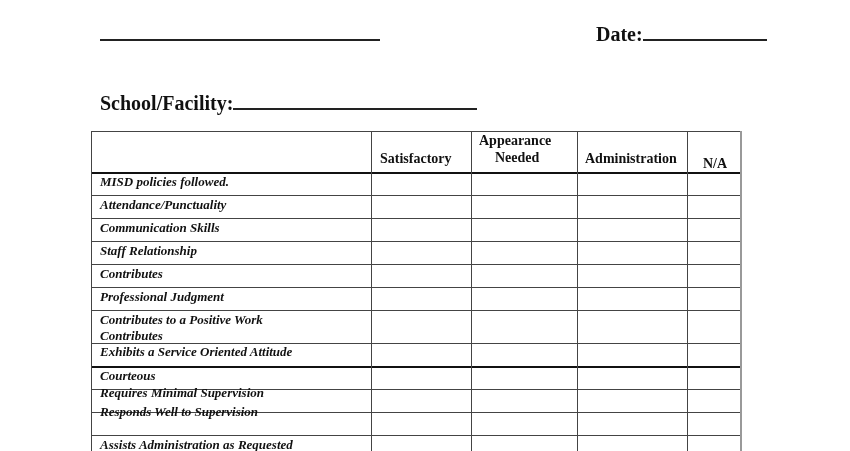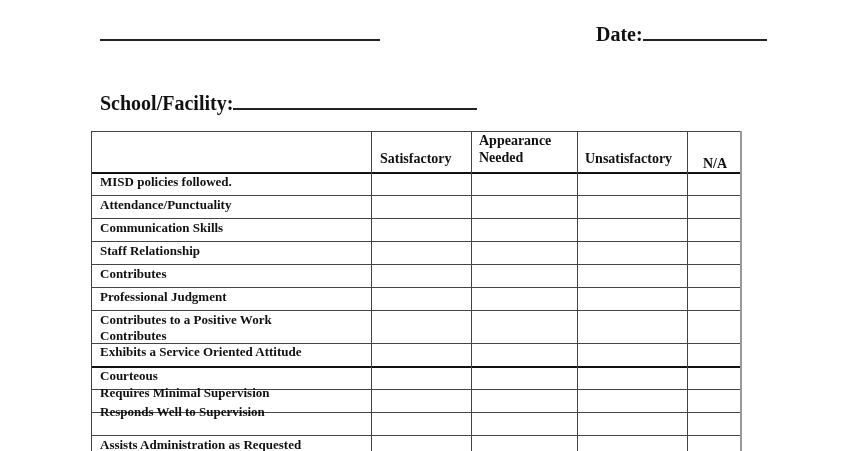--- a/index.html
+++ b/index.html
@@ -13,21 +13,21 @@
   #date .line { width:124px; }
   #school { left:100px; top:61px;margin-top:31px; }
   #school .line { width:244px; }
 
   .table { position:absolute; left:91px; top:131px; width:650px; height:330px; }
   .hline { position:absolute; left:0; width:650px; height:1px; background:#444; }
   .hline.thick { height:2px; background:#111; }
   .vline { position:absolute; top:0; width:1px; height:330px; background:#444; }
   .vline.right { width:2px; background:#999; }
   .hdr { position:absolute; font-weight:bold; font-size:14px; line-height:16px; }
-  .rowlabel { position:absolute; left:9px; font-weight:bold; font-size:13px; line-height:15px; }
+  .rowlabel { position:absolute; left:9px; font-weight:bold; font-size:13px; line-height:15px;font-style:italic; }
 </style>
 </head>
 <body>
 
 <div id="employee" class="field">
   <span class="line"></span>
 </div>
 <div id="date" class="field">
   <span>Date:</span><span class="line"></span>
 </div>
@@ -53,22 +53,22 @@
 
   <div class="vline" style="left:0"></div>
   <div class="vline" style="left:280px"></div>
   <div class="vline" style="left:380px"></div>
   <div class="vline" style="left:486px"></div>
   <div class="vline" style="left:596px"></div>
   <div class="vline right" style="left:649px"></div>
 
   <div class="hdr" style="left:289px; top:20px">Satisfactory</div>
   <div class="hdr" style="left:388px; top:2px">Appearance</div>
-  <div class="hdr" style="left:388px; top:19px">Needed</div>
-  <div class="hdr" style="left:494px; top:20px">Unsatisfactory</div>
+  <div class="hdr" style="left:404px; top:19px">Needed</div>
+  <div class="hdr" style="left:494px; top:20px">Administration</div>
   <div class="hdr" style="left:612px; top:25px">N/A</div>
 
   <div class="rowlabel" style="top:43px">MISD policies followed.</div>
   <div class="rowlabel" style="top:89px">Communication Skills</div>
   <div class="rowlabel" style="top:66px">Attendance/Punctuality</div>
   <div class="rowlabel" style="top:112px">Staff Relationship</div>
   <div class="rowlabel" style="top:135px">Contributes</div>
   <div class="rowlabel" style="top:181px">Contributes to a Positive Work</div>
   <div class="rowlabel" style="top:158px">Professional Judgment</div>
   <div class="rowlabel" style="top:197px">Contributes</div>

